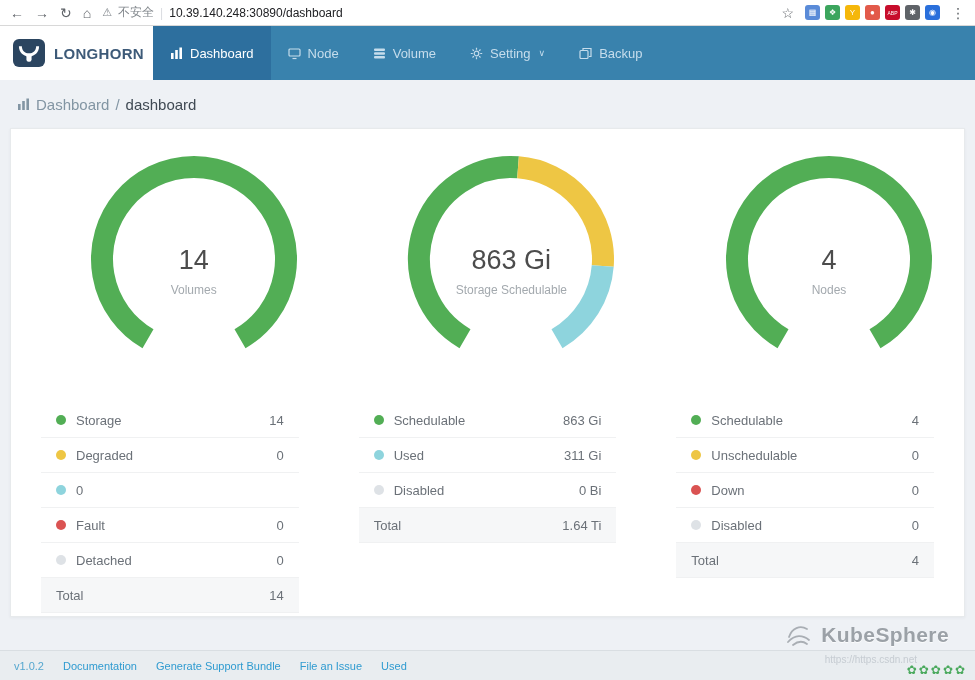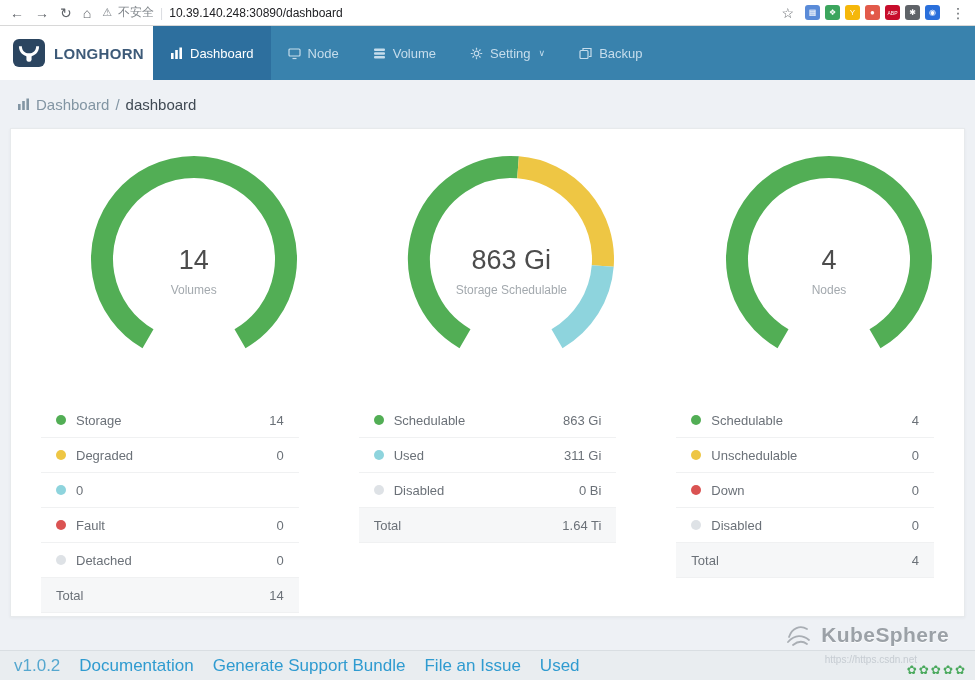--- a/index.html
+++ b/index.html
@@ -43,21 +43,21 @@
   .gauge-value{font-size:27px;line-height:1.15;color:#4c4c4c}
   .gauge-label{font-size:12px;color:#a3a9ae;margin-top:7px}
   .legend{width:100%}
   .legend-row{display:flex;align-items:center;height:35px;padding:0 15px;border-bottom:1px solid #f0f1f2;font-size:13px;color:#6b7178}
   .legend-row .dot{width:10px;height:10px;border-radius:50%;margin-right:10px;flex:none}
   .l-label{flex:1;white-space:nowrap}
   .l-value{text-align:right;white-space:nowrap}
   .legend-row.total{background:#f6f7f8}
 
   
-  .footer{position:absolute;left:0;right:0;bottom:0;height:30px;background:#e9edf0;border-top:1px solid #d9dee2;display:flex;align-items:center;gap:19px;padding:0 14px;font-size:17px}
+  .footer{position:absolute;left:0;right:0;bottom:0;height:30px;background:#e9edf0;border-top:1px solid #d9dee2;display:flex;align-items:center;gap:19px;padding:0 14px;font-size:11px}
   .footer .version{color:#55a7cf}
   .flink{color:#2f9bd0;cursor:pointer}
 
   
   .ks-mark{position:absolute;right:26px;bottom:33px;display:flex;gap:9px;color:#9ba1a7;z-index:5}
   .ks-name{font-size:21px;font-weight:600;letter-spacing:.4px;text-shadow:0 1px 1px rgba(255,255,255,.85)}
   .ks-url{position:absolute;right:58px;bottom:15px;font-size:10px;color:#c6ccd2;z-index:6}
   .ks-sign{position:absolute;right:8px;bottom:3px;font-size:12px;color:#2f9e44;opacity:.85;letter-spacing:2px;z-index:6}
 </style>
 </head>

